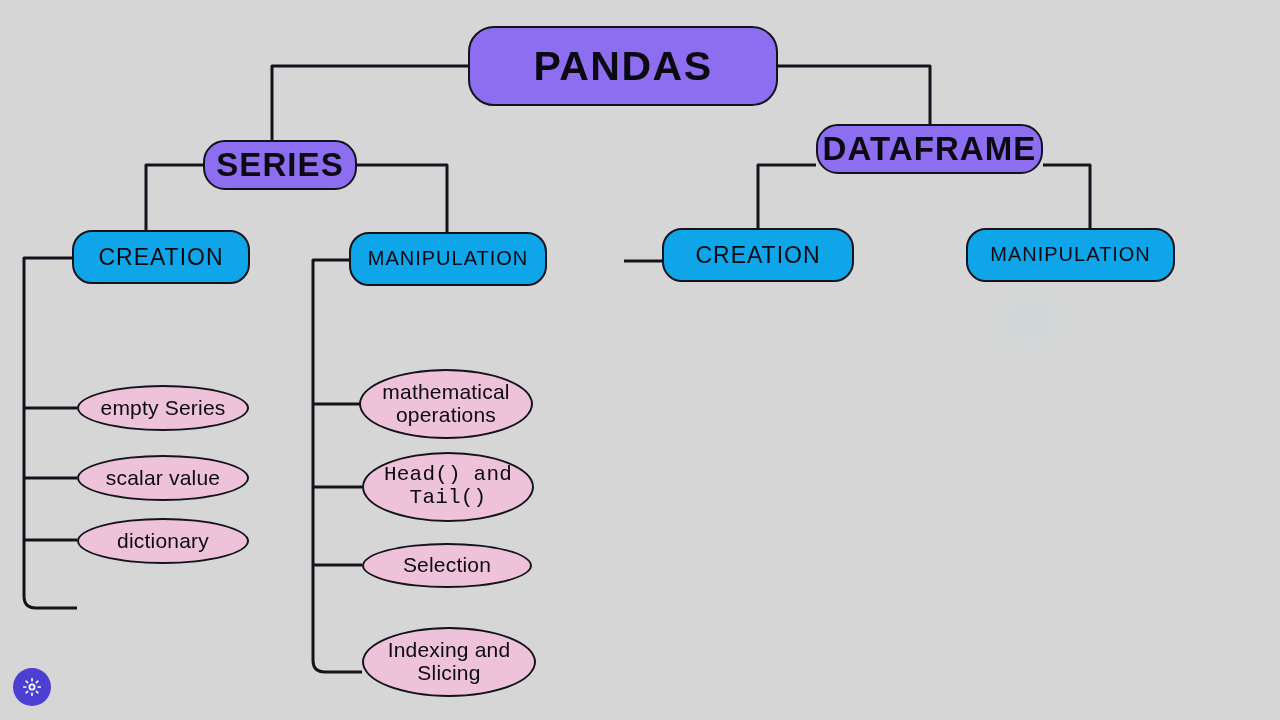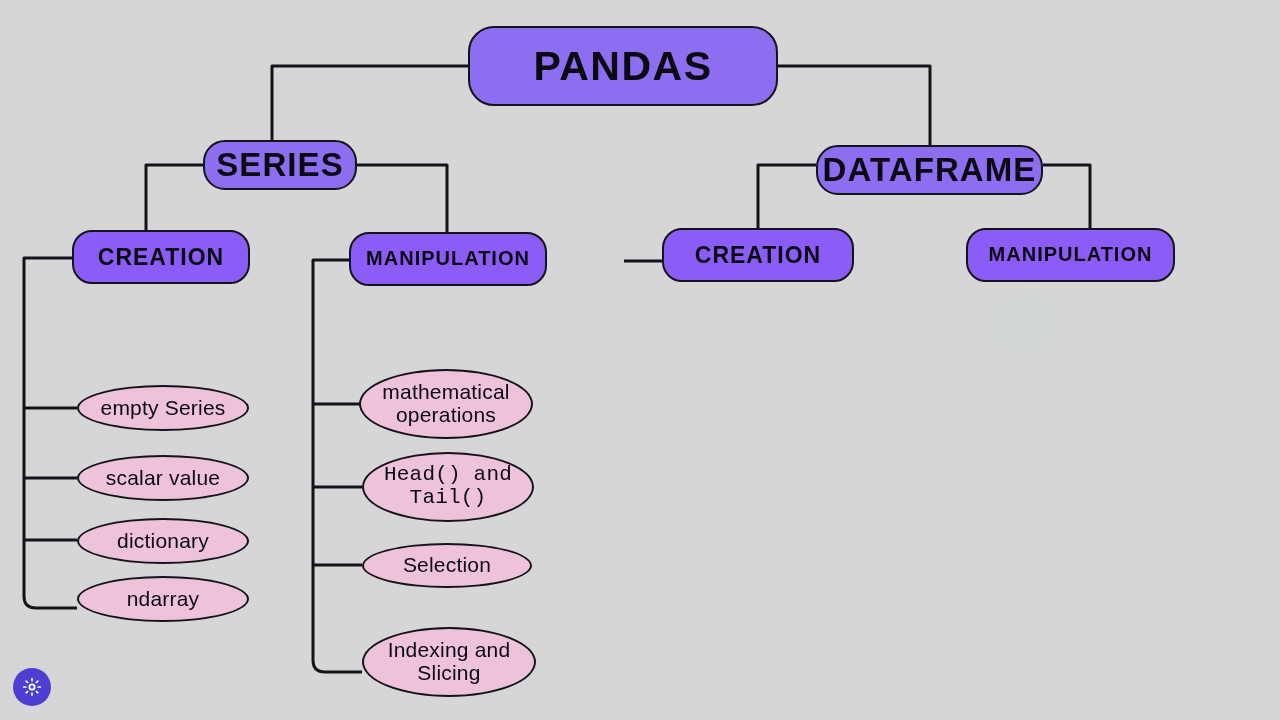--- a/index.html
+++ b/index.html
@@ -46,23 +46,23 @@
     letter-spacing: 1.5px;
   }
   .node.branch {
     background: #8d6df0;
     border-radius: 22px;
     font-size: 33px;
     font-weight: 700;
     letter-spacing: 1.1px;
   }
   .node.category {
-    background: #8b5cf6;
+    background: #0ea5e9;
     border-radius: 20px;
-    font-weight: 700;
+    font-weight: 400;
     letter-spacing: 1.0px;
     justify-content: center;
   }
   .node.leaf {
     background: #eec3d9;
     border-radius: 50%/50%;
     border-width: 2px;
     font-size: 21px;
     font-weight: 400;
     letter-spacing: 0.2px;
@@ -128,21 +128,21 @@
   </svg>
 
   <div class="node root" style="left:468px; top:26px; width:310px; height:80px;">
     <span class="txt">PANDAS</span>
   </div>
 
   <div class="node branch" style="left:203px; top:140px; width:154px; height:50px;">
     <span class="txt">SERIES</span>
   </div>
 
-  <div class="node branch" style="left:816px; top:145px; width:227px; height:50px;">
+  <div class="node branch" style="left:816px; top:124px; width:227px; height:50px;">
     <span class="txt">DATAFRAME</span>
   </div>
 
   <div class="node category" style="left:72px; top:230px; width:178px; height:54px; font-size:23px;">
     <span class="txt">CREATION</span>
   </div>
 
   <div class="node category" style="left:349px; top:232px; width:198px; height:54px; font-size:20px;">
     <span class="txt">MANIPULATION</span>
   </div>
@@ -156,23 +156,20 @@
   </div>
 
   <div class="node leaf" style="left:77px; top:455px; width:172px; height:46px;">
     <span class="txt">scalar value</span>
   </div>
   <div class="node leaf" style="left:77px; top:385px; width:172px; height:46px;">
     <span class="txt">empty Series</span>
   </div>
   <div class="node leaf" style="left:77px; top:518px; width:172px; height:46px;">
     <span class="txt">dictionary</span>
-  </div>
-  <div class="node leaf" style="left:77px; top:576px; width:172px; height:46px;">
-    <span class="txt">ndarray</span>
   </div>
 
   <div class="node leaf" style="left:359px; top:369px; width:174px; height:70px;">
     <span class="txt">mathematical operations</span>
   </div>
   <div class="node leaf" style="left:362px; top:452px; width:172px; height:70px;font-family:Liberation Mono, monospace;">
     <span class="txt">Head() and Tail()</span>
   </div>
   <div class="node leaf" style="left:362px; top:543px; width:170px; height:45px;">
     <span class="txt">Selection</span>

